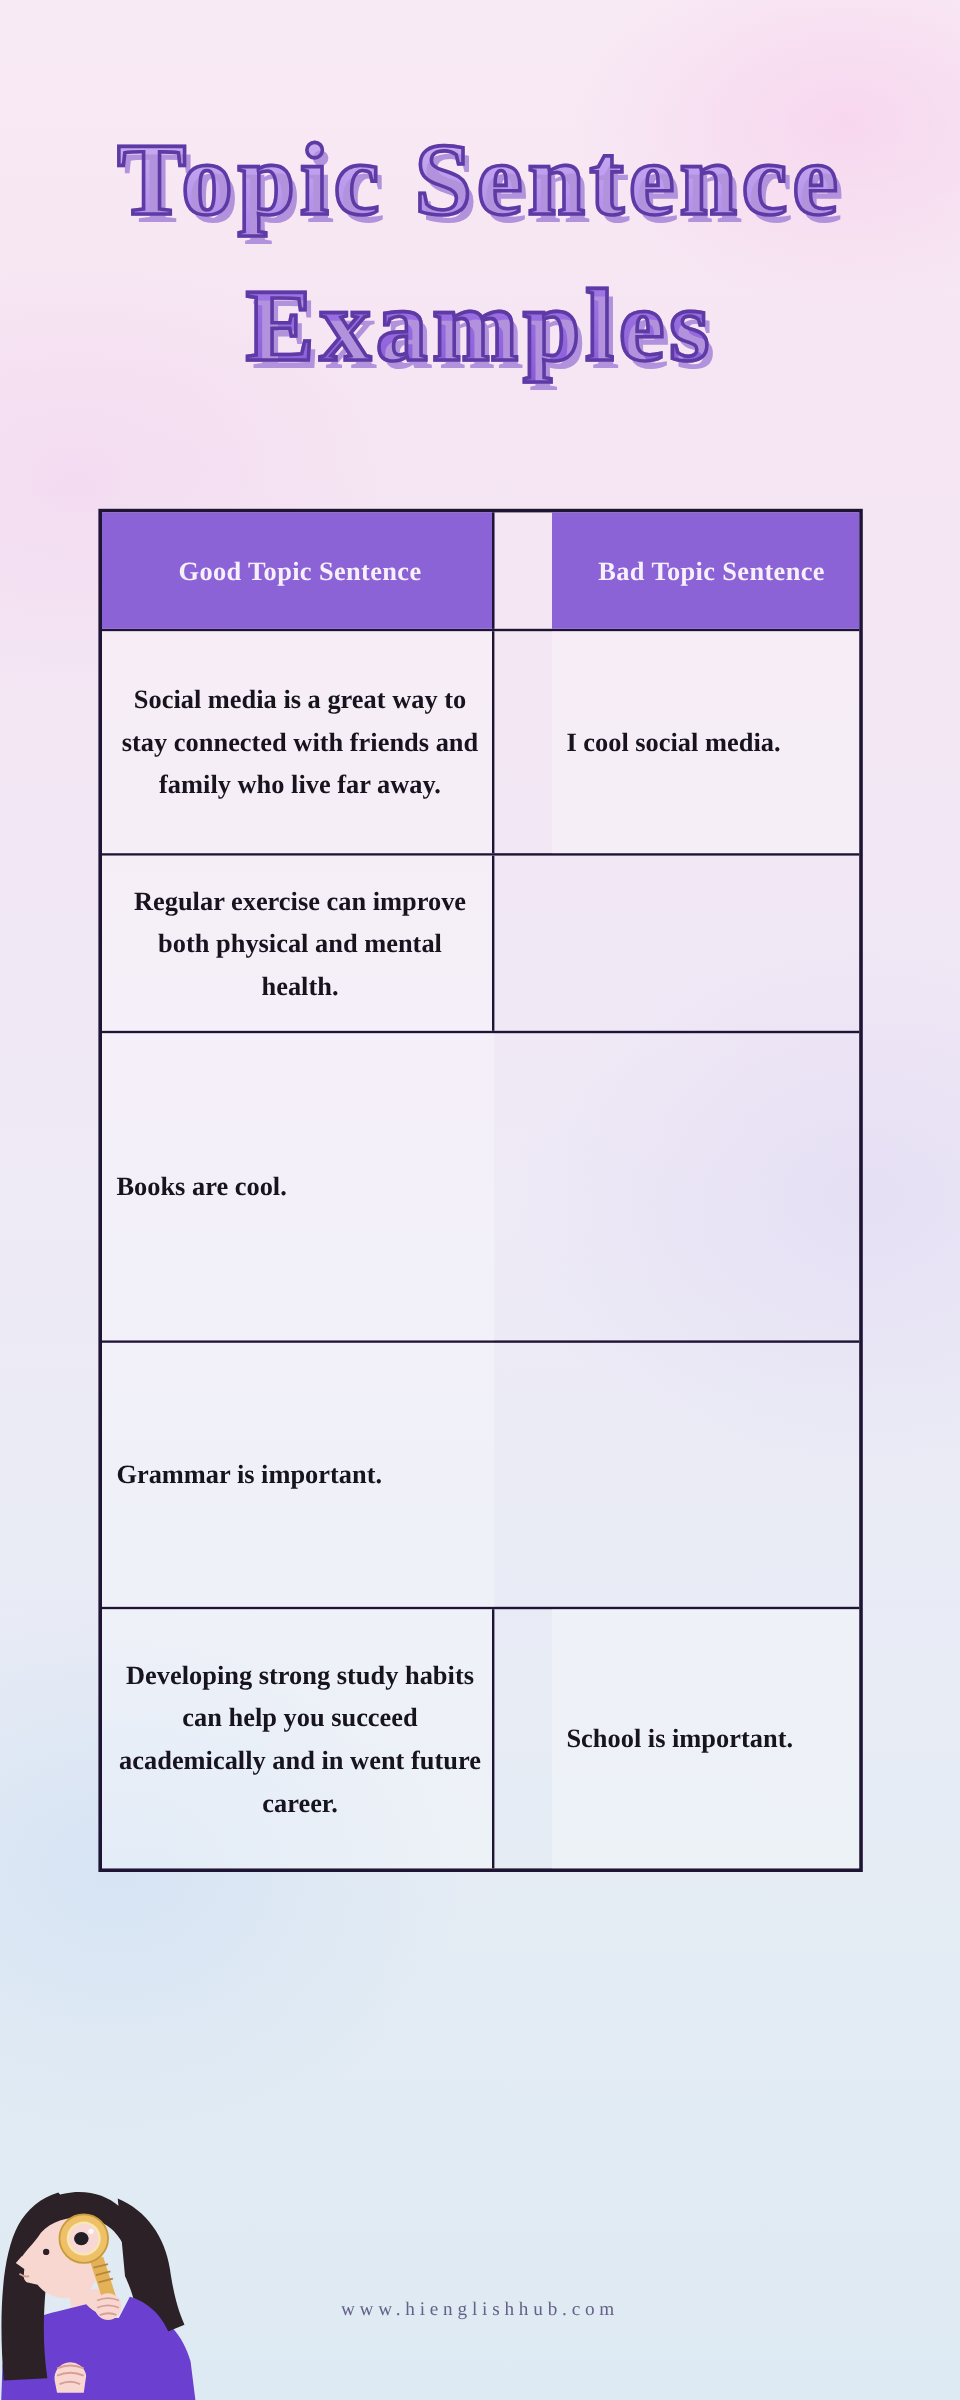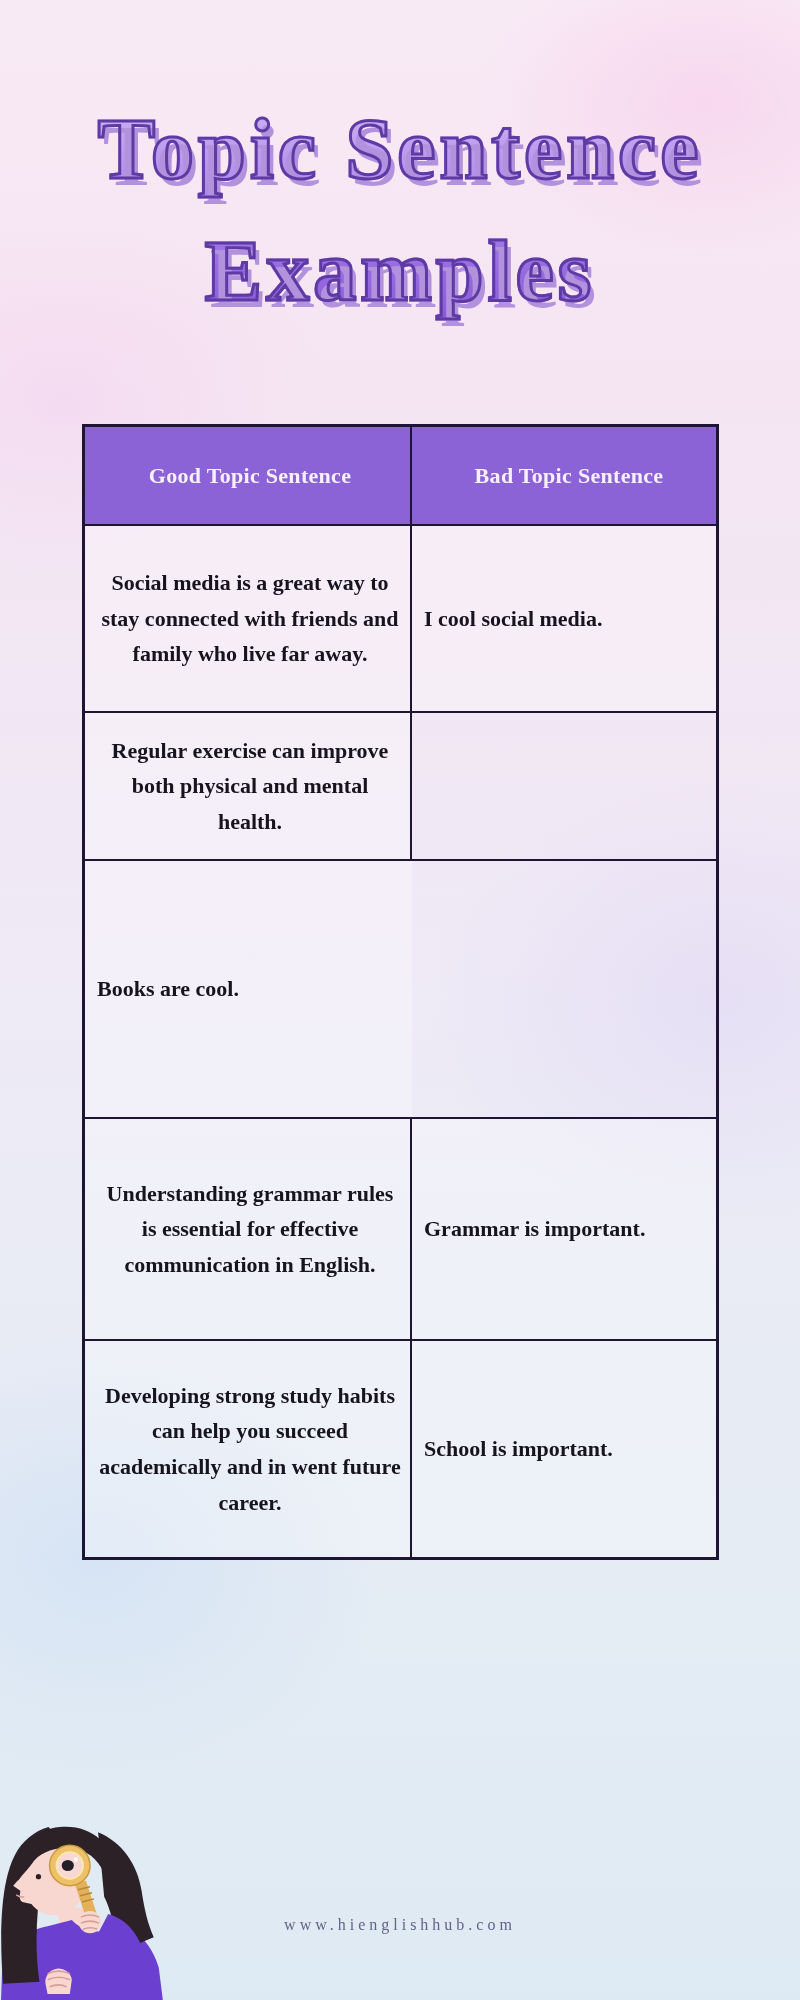--- a/index.html
+++ b/index.html
@@ -35,21 +35,21 @@
       color:transparent;
     }
   }
 
   
   .table{
     position:absolute;left:82px;top:424px;width:637px;
     border:3px solid var(--table_border,#1e1535);
     box-sizing:border-box;
   }
-  .row{display:grid;grid-template-columns:327px 1fr;border-bottom:2.5px solid var(--table_border,#1e1535);}
+  .row{display:grid;grid-template-columns:327px 1fr;border-bottom:2.5px solid var(--table_border,#1e1535);gap:48px;}
   .row:last-child{border-bottom:none;}
   .cell{
     display:flex;align-items:center;
     box-sizing:border-box;
     padding:10px 8px 10px 13px;
     background:rgba(255,255,255,0.30);
     color:var(--cell_text,#17141f);
     font-size:22px;font-weight:bold;line-height:1.62;
     text-align:center;
   }
@@ -99,21 +99,20 @@
     <div class="row r-2">
       <div class="cell good">Regular exercise can improve both physical and mental health.</div>
     </div>
 
 
     <div class="row r-4">
       <div class="cell bad">Books are cool.</div>
     </div>
 
     <div class="row r-5">
-      <div class="cell good">Understanding grammar rules is essential for effective communication in English.</div>
       <div class="cell bad">Grammar is important.</div>
     </div>
 
     <div class="row r-6">
       <div class="cell good">Developing strong study habits can help you succeed academically and in went future career.</div>
       <div class="cell bad">School is important.</div>
     </div>
   </div>
 
   <div class="footer">www.hienglishhub.com</div>

